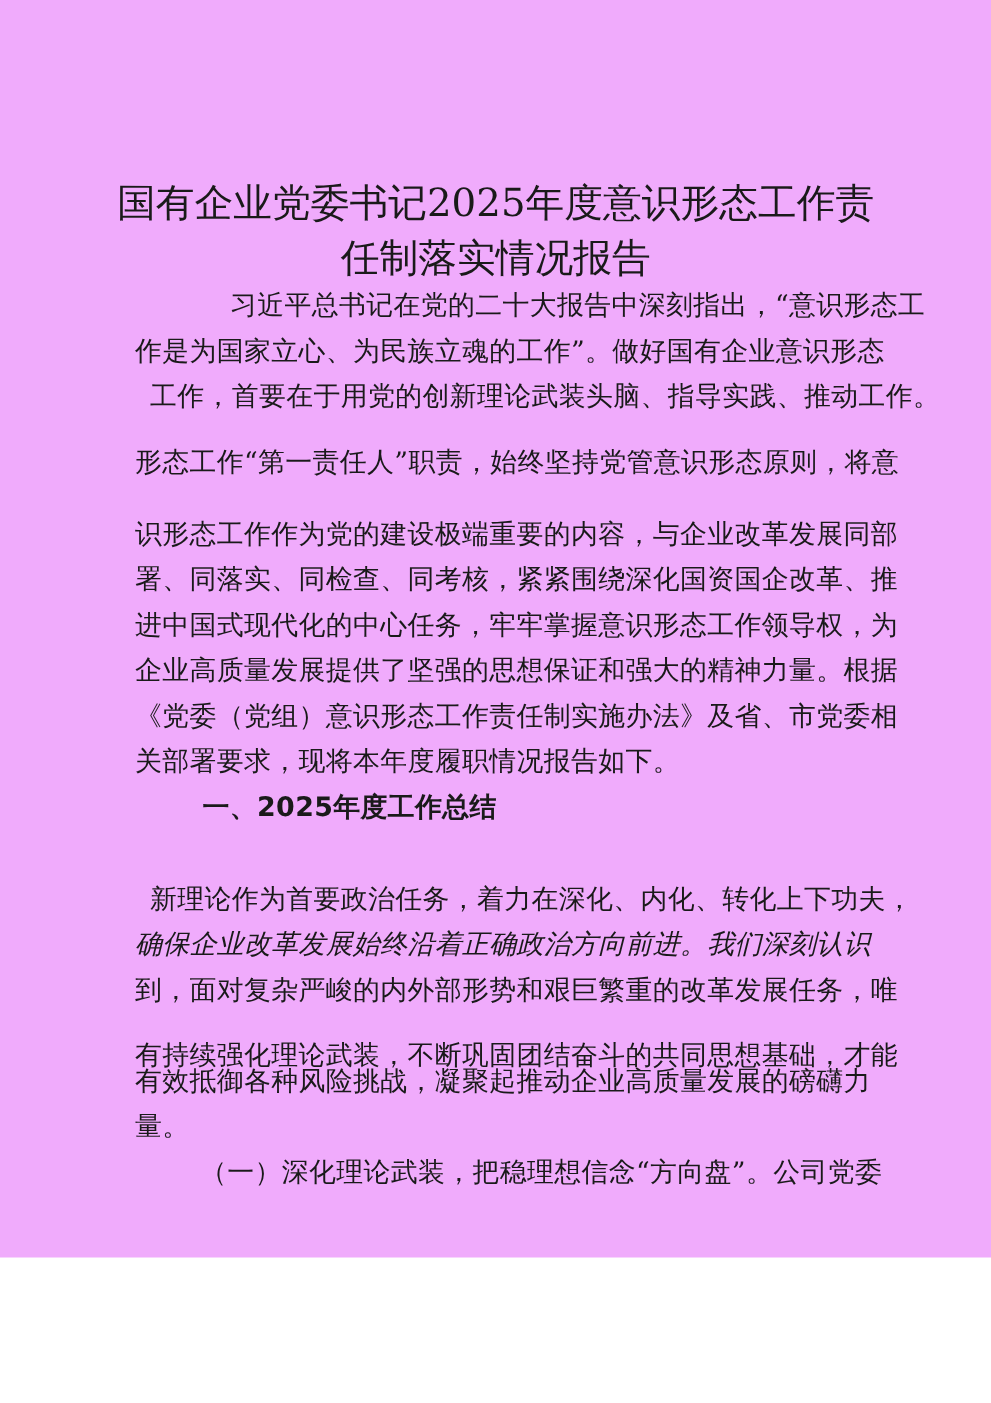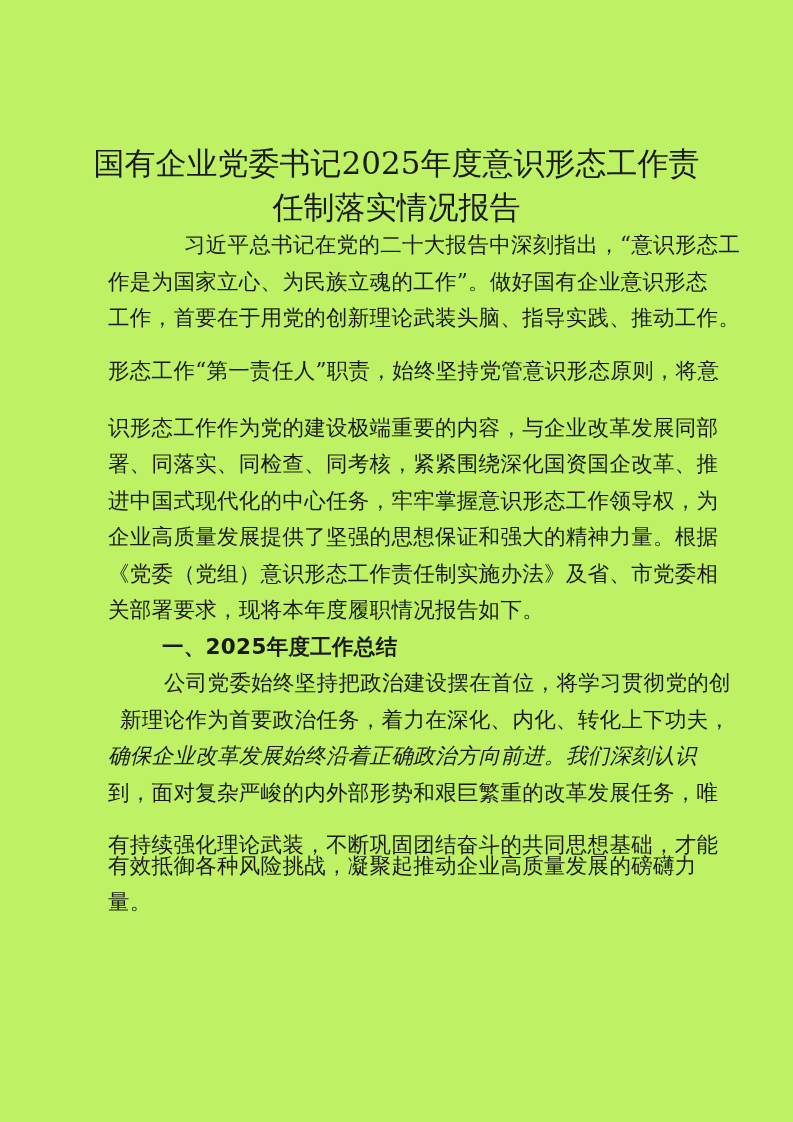--- a/index.html
+++ b/index.html
@@ -1,17 +1,17 @@
 <!DOCTYPE html>
 <html><head>
   <meta charset="utf-8">
   <style>
     html, body { margin: 0; padding: 0; background: #ffffff; }
     body { width: 793px; height: 1122px; position: relative; overflow: hidden; }
-    .page { position: absolute; left: 0; top: 0; width: 793px; height: 1122px; background: #bef264; }
+    .page { position: absolute; left: 0; top: 0; width: 793px; height: 1006px; background: #f0abfc; }
     .title {
       position: absolute; left: 60px; width: 673px; text-align: center;
       font-family: "DejaVu Serif", "Liberation Serif", serif;
       font-size: 31px; color: #1a1a1a; line-height: 44px; white-space: nowrap;
     }
     .line {
       position: absolute; left: 108px; width: 584px;
       font-family: "DejaVu Serif", "Liberation Serif", serif;
       font-size: 21.5px; color: #1a1a1a; line-height: 28px; white-space: nowrap;
       text-align: justify; text-align-last: justify; letter-spacing: 0.3px;
@@ -23,32 +23,32 @@
   </style>
 </head>
 <body>
 
 <div class="page">
   <div class="title" style="top:141px;">国有企业党委书记2025年度意识形态工作责</div>
   <div class="title" style="top:185px;">任制落实情况报告</div>
 
   <div class="line first" style="top:231px;margin-left:20px;">习近平总书记在党的二十大报告中深刻指出，“意识形态工</div>
   <div class="line" style="top:268px;">作是为国家立心、为民族立魂的工作”。做好国有企业意识形态</div>
-  <div class="line" style="top:304px;">工作，首要在于用党的创新理论武装头脑、指导实践、推动工作。</div>
+  <div class="line" style="top:304px;margin-left:12px;">工作，首要在于用党的创新理论武装头脑、指导实践、推动工作。</div>
   <div class="line" style="top:357px;">形态工作“第一责任人”职责，始终坚持党管意识形态原则，将意</div>
   <div class="line" style="top:450px;">署、同落实、同检查、同考核，紧紧围绕深化国资国企改革、推</div>
   <div class="line" style="top:414px;">识形态工作作为党的建设极端重要的内容，与企业改革发展同部</div>
   <div class="line" style="top:487px;">进中国式现代化的中心任务，牢牢掌握意识形态工作领导权，为</div>
   <div class="line" style="top:523px;">企业高质量发展提供了坚强的思想保证和强大的精神力量。根据</div>
   <div class="line" style="top:560px;">《党委（党组）意识形态工作责任制实施办法》及省、市党委相</div>
   <div class="line last" style="top:596px;">关部署要求，现将本年度履职情况报告如下。</div>
 
   <div class="line h1" style="top:633px;">一、2025年度工作总结</div>
 
-  <div class="line first" style="top:669px;">公司党委始终坚持把政治建设摆在首位，将学习贯彻党的创</div>
   <div class="line" style="top:706px;margin-left:12px;">新理论作为首要政治任务，着力在深化、内化、转化上下功夫，</div>
   <div class="line" style="top:742px;font-style:italic;">确保企业改革发展始终沿着正确政治方向前进。我们深刻认识</div>
   <div class="line" style="top:779px;">到，面对复杂严峻的内外部形势和艰巨繁重的改革发展任务，唯</div>
   <div class="line" style="top:815px;margin-top:16px;">有持续强化理论武装，不断巩固团结奋斗的共同思想基础，才能</div>
   <div class="line" style="top:852px;">有效抵御各种风险挑战，凝聚起推动企业高质量发展的磅礴力</div>
   <div class="line last" style="top:888px;">量。</div>
 
+  <div class="line h2" style="top:925px;">（一）深化理论武装，把稳理想信念“方向盘”。公司党委</div>
 </div>
 
 </body></html>

